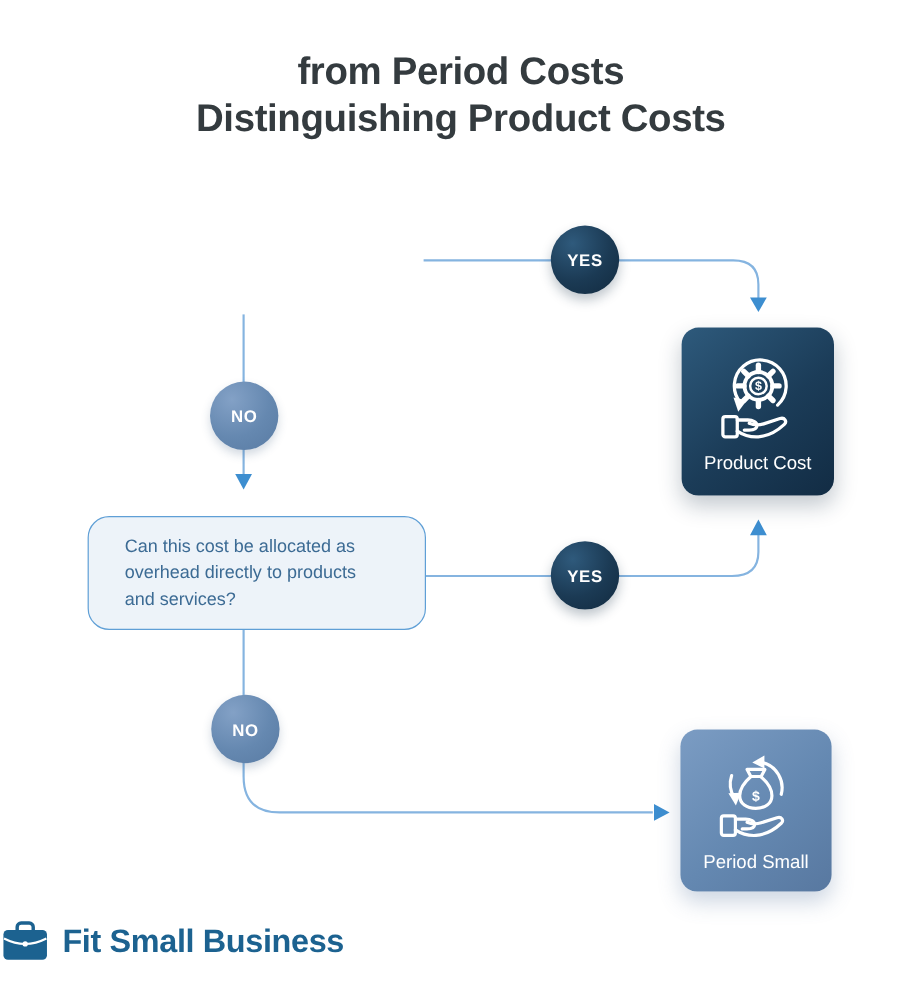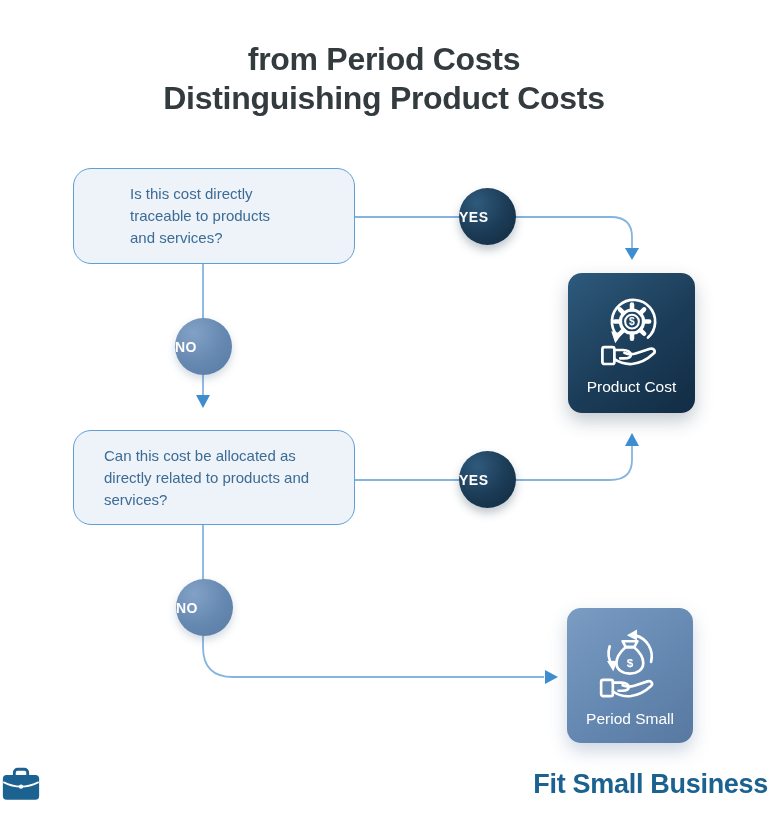--- a/index.html
+++ b/index.html
@@ -26,21 +26,21 @@
     display:flex;align-items:center;justify-content:center;
     color:#3c6b94;font-size:15px;line-height:22px;
   }
   .q1{left:73px;top:168px;width:280px;height:94px;}
   .q2{left:73px;top:430px;width:280px;height:93px;}
   .q1 .qtext{width:168px;}
   .q2 .qtext{width:220px;}
   
   .circle{
     position:absolute;z-index:3;width:57px;height:57px;border-radius:50%;
-    display:flex;align-items:center;
+    display:flex;align-items:center;justify-content:center;
     color:#ffffff;font-weight:bold;font-size:14px;letter-spacing:.5px;
   }
   .yes{
     background:radial-gradient(circle at 32% 26%, #2f5a7c 0%, #1b3a54 55%, #122a3f 100%);
     box-shadow:0 5px 10px rgba(20,45,70,.28);
   }
   .no{
     background:radial-gradient(circle at 32% 26%, #83a1c6 0%, #6588b0 55%, #597ba3 100%);
     box-shadow:0 4px 8px rgba(50,80,120,.22);
   }
@@ -61,21 +61,21 @@
     box-shadow:0 8px 18px rgba(18,44,68,.25);
   }
   .period{
     left:567px;top:608px;width:126px;height:135px;
     background:linear-gradient(140deg,#7b9cc3 0%,#6488b1 55%,#5878a0 100%);
     box-shadow:0 8px 18px rgba(88,120,160,.30);
   }
   
   .brand{
     position:absolute;z-index:2;left:0;top:760px;width:100%;height:48px;
-    display:flex;align-items:center;justify-content:space-between;gap:10px;
+    display:flex;align-items:center;justify-content:flex-start;gap:10px;
     color:#1c6290;font-weight:bold;font-size:27px;letter-spacing:-0.3px;
   }
 </style>
 </head>
 <body>
 
 <div class="canvas">
 
   <h1 class="title" style="margin:0;">
     <span>from Period Costs</span>
@@ -86,33 +86,30 @@
     <path d="M353 217 H611 Q632 217 632 237 V249"></path>
     <polygon points="625,248 639,248 632,260"></polygon>
     <path d="M203 262 V396"></path>
     <polygon points="196,395 210,395 203,408"></polygon>
     <path d="M353 480 H610 Q632 480 632 460 V445"></path>
     <polygon points="625,446 639,446 632,433"></polygon>
     <path d="M203 523 V647 Q203 677 233 677 H544"></path>
     <polygon points="545,670 545,684 558,677"></polygon>
   </svg>
 
-  <div class="qbox q1">
-    <div class="qtext">Is this cost directly traceable to products and services?</div>
-  </div>
 
   <div class="circle yes y1">
     <span>YES</span>
   </div>
   <div class="circle no n1">
     <span>NO</span>
   </div>
 
   <div class="qbox q2">
-    <div class="qtext">Can this cost be allocated as directly related to products and services?</div>
+    <div class="qtext">Can this cost be allocated as overhead directly to products and services?</div>
   </div>
 
   <div class="circle yes y2">
     <span>YES</span>
   </div>
   <div class="circle no n2">
     <span>NO</span>
   </div>
 
   <div class="result product">

